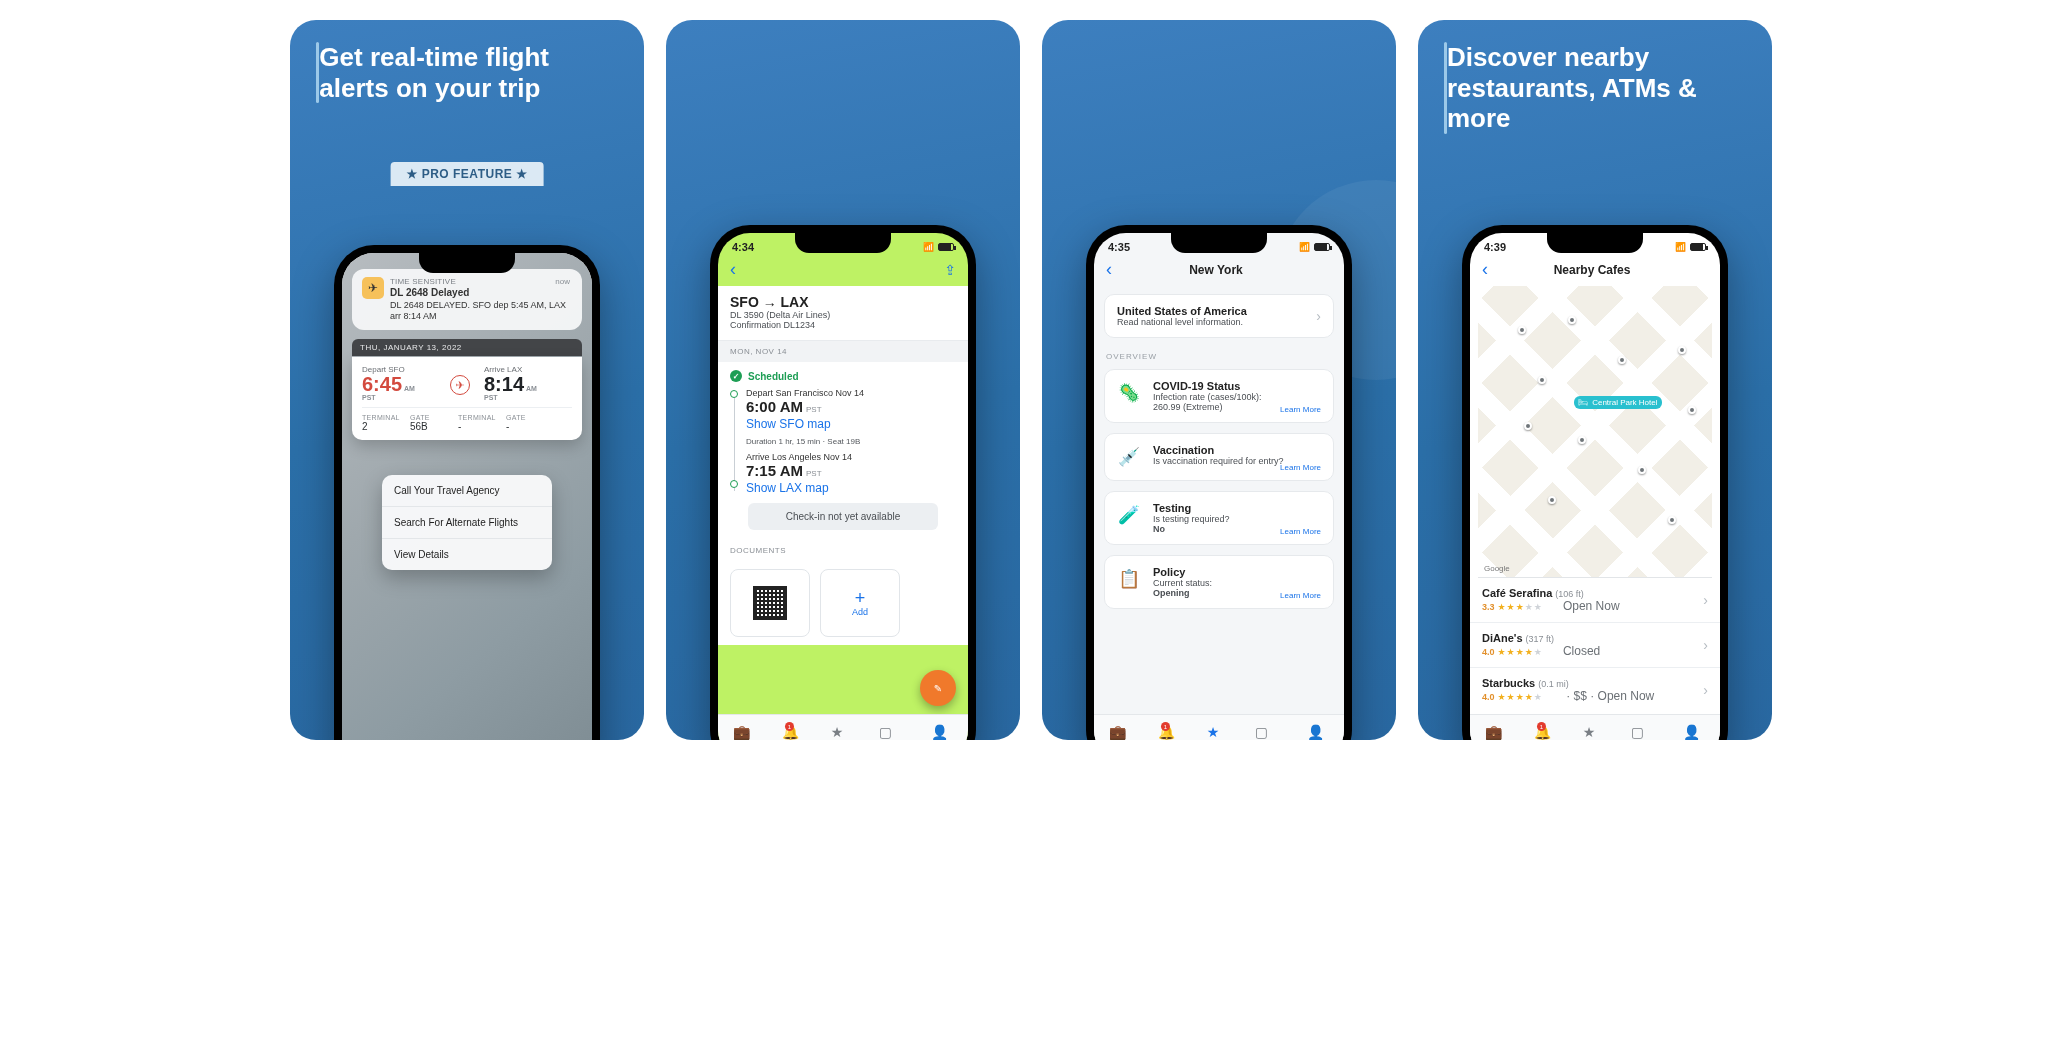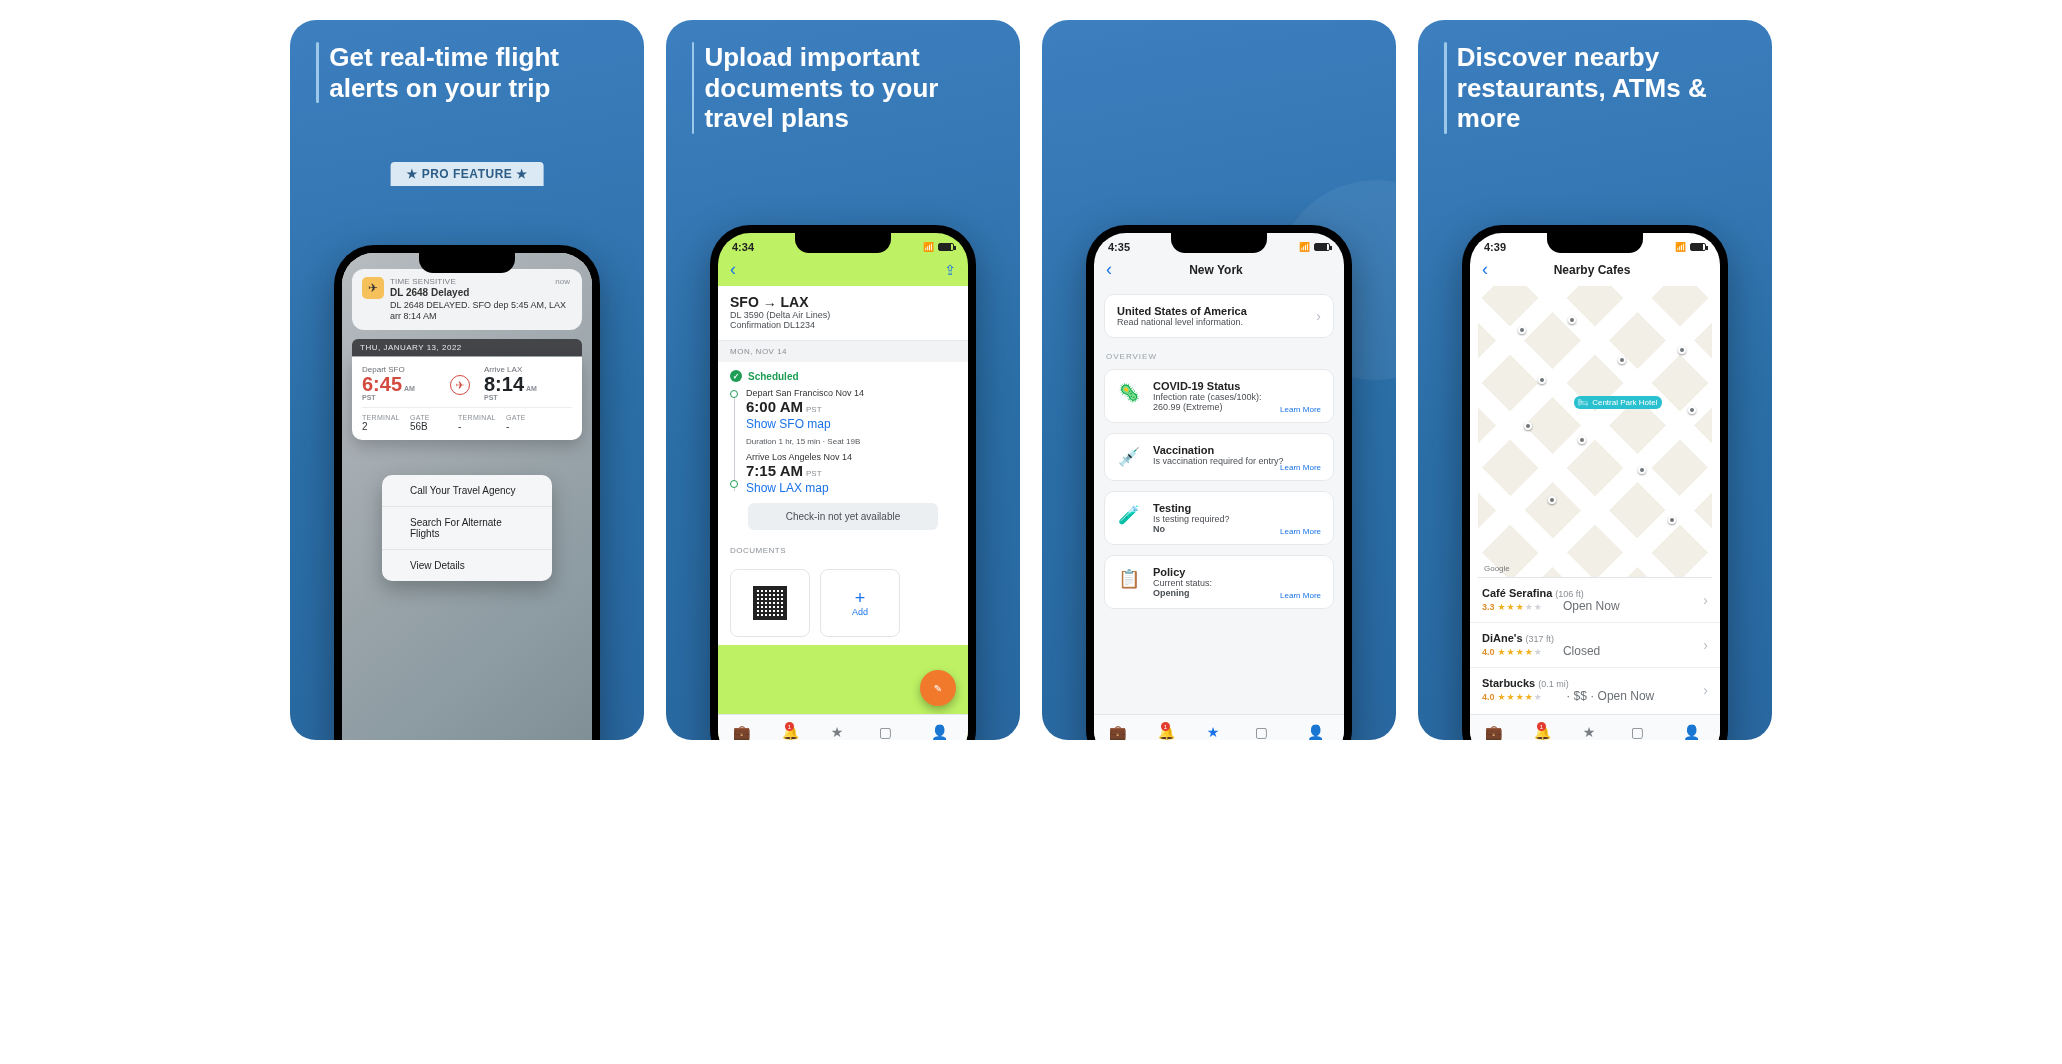--- a/index.html
+++ b/index.html
@@ -13,21 +13,21 @@
   }
   .panel {
     width: 354px;
     height: 720px;
     background: linear-gradient(170deg, #3d7fbf 0%, #2b6fa8 55%, #2968a1 100%);
     border-radius: 26px;
     position: relative;
     padding: 22px 20px 0 26px;
     overflow: hidden;
   }
-  .headline-wrap { display: flex; align-items: flex-start; gap: 10px; }
+  .headline-wrap { display: flex; align-items: flex-start; gap: 0; }
   .headline-bar { width: 5px; background: #9cc9e9; border-radius: 3px; align-self: stretch;}
   .headline {
     color: #fff; font-weight: 700; font-size: 26px; line-height: 1.18;
   }
   .pro-ribbon {
     position: absolute; top: 142px; left: 50%; transform: translateX(-50%);
     background: #dbe9f4; color: #2d5d86; font-size: 12px; font-weight: 800;
     padding: 5px 16px; border-radius: 4px 4px 0 0; letter-spacing: .5px;
     z-index: 3;
   }
@@ -101,21 +101,21 @@
   }
   .fc-bottom { display:flex; gap:8px; margin-top:6px; border-top:1px solid #eceff2; padding-top:6px; font-size:8px;}
   .fc-bcol { min-width:40px;}
   .fc-blbl { color:#8a8f95; font-size:7px; letter-spacing:.3px;}
   .fc-bval { font-size:10px; color:#2c3033;}
   .action-menu {
     position:absolute; top:222px; left:40px; right:40px;
     background:rgba(248,249,250,.97); border-radius:10px;
     box-shadow:0 8px 20px rgba(0,0,0,.25);
   }
-  .action-item { padding:10px 28px; font-size:10px; border-bottom:1px solid #e3e6e9;}
+  .action-item { padding:10px 12px; font-size:10px; border-bottom:1px solid #e3e6e9;}
   .action-item:last-child { border-bottom:none;}
 
   
   .route-head { background:#fff; padding:8px 12px 10px; border-bottom:1px solid #e8ebee;}
   .route-line { font-size:14px; font-weight:800;}
   .route-sub { font-size:9px; color:#4a4e53;}
   .sec-hdr { font-size:8px; color:#8a8f95; letter-spacing:.5px; padding:6px 12px; background:#f1f3f5;}
   .itin { background:#fff; padding:8px 12px 10px;}
   .status-sch { color:#1e9e55; font-weight:700; font-size:10px; display:flex; align-items:center; gap:6px;}
   .check-ic { width:12px; height:12px; background:#1e9e55; border-radius:50%; color:#fff; display:flex; align-items:center; justify-content:center; font-size:8px;}
@@ -247,24 +247,20 @@
       <div class="action-menu">
         <div class="action-item">Call Your Travel Agency</div>
         <div class="action-item">Search For Alternate Flights</div>
         <div class="action-item">View Details</div>
       </div>
     </div>
   </div>
 </div>
 
 <div class="panel">
-  <div class="headline-wrap">
-    <div class="headline-bar"></div>
-    <div class="headline">Upload important documents to your travel plans</div>
-  </div>
 
   <div class="phone">
     <div class="notch"></div>
     <div class="screen" style="background:#bef264;">
       <div class="status-bar">
         <span>4:34</span>
         <span class="status-right">
             <span>📶</span>
             <div class="battery-icon">
               <div class="battery-fill"></div>

